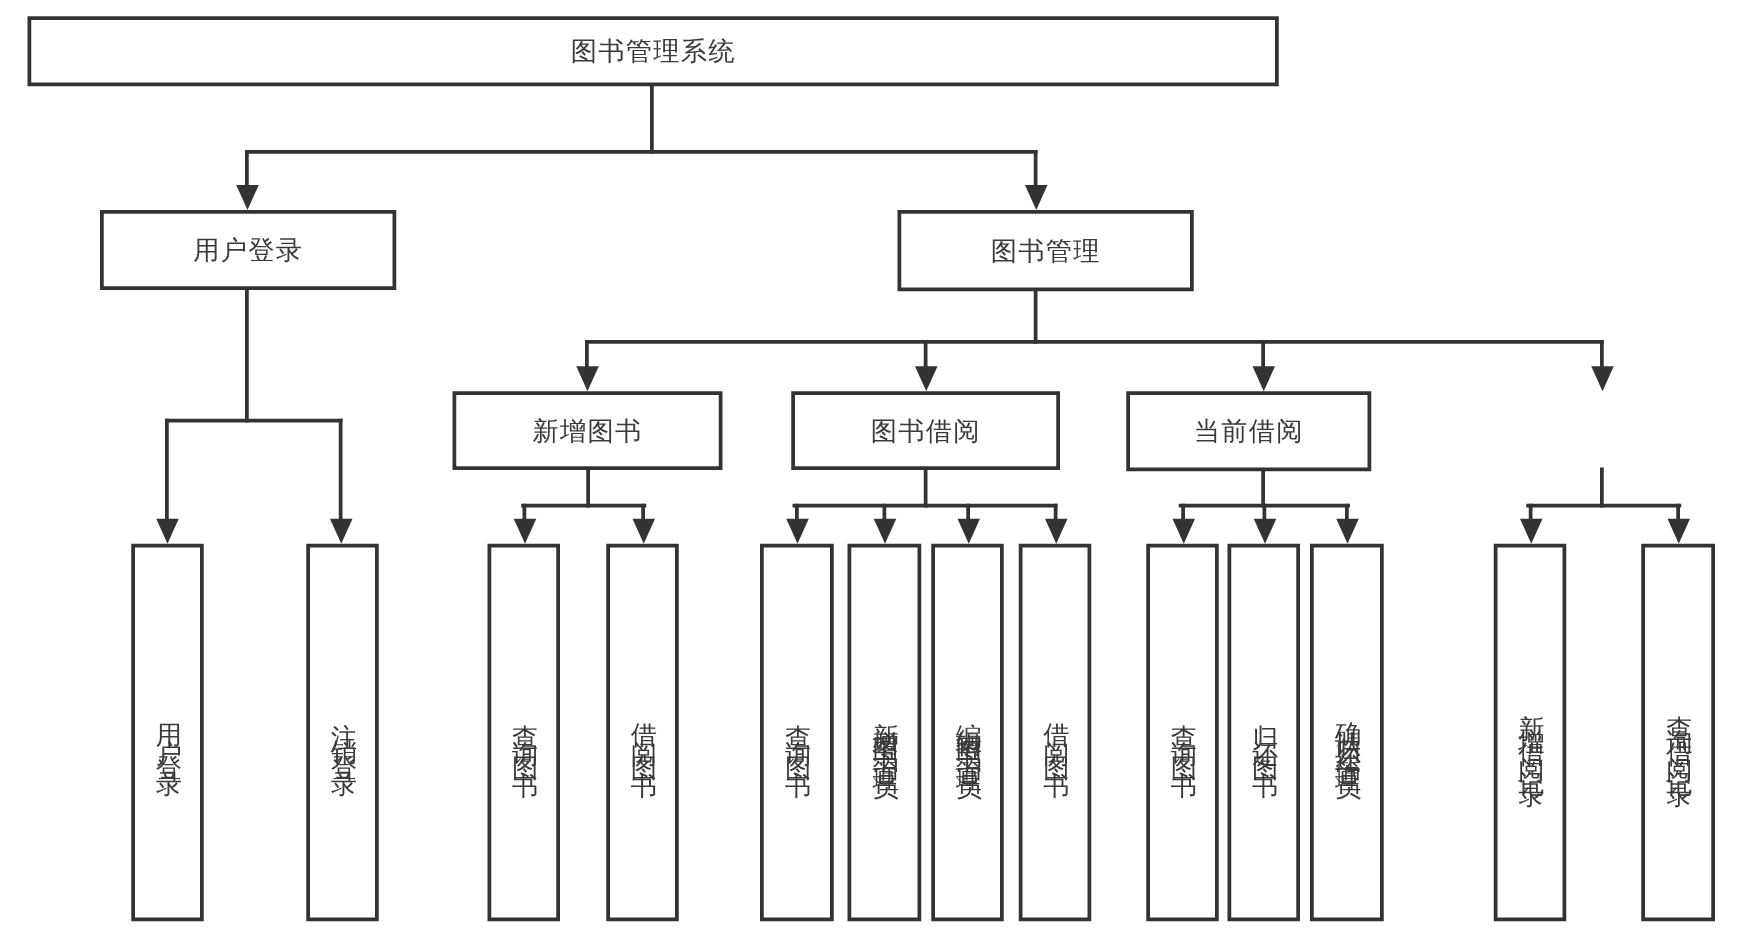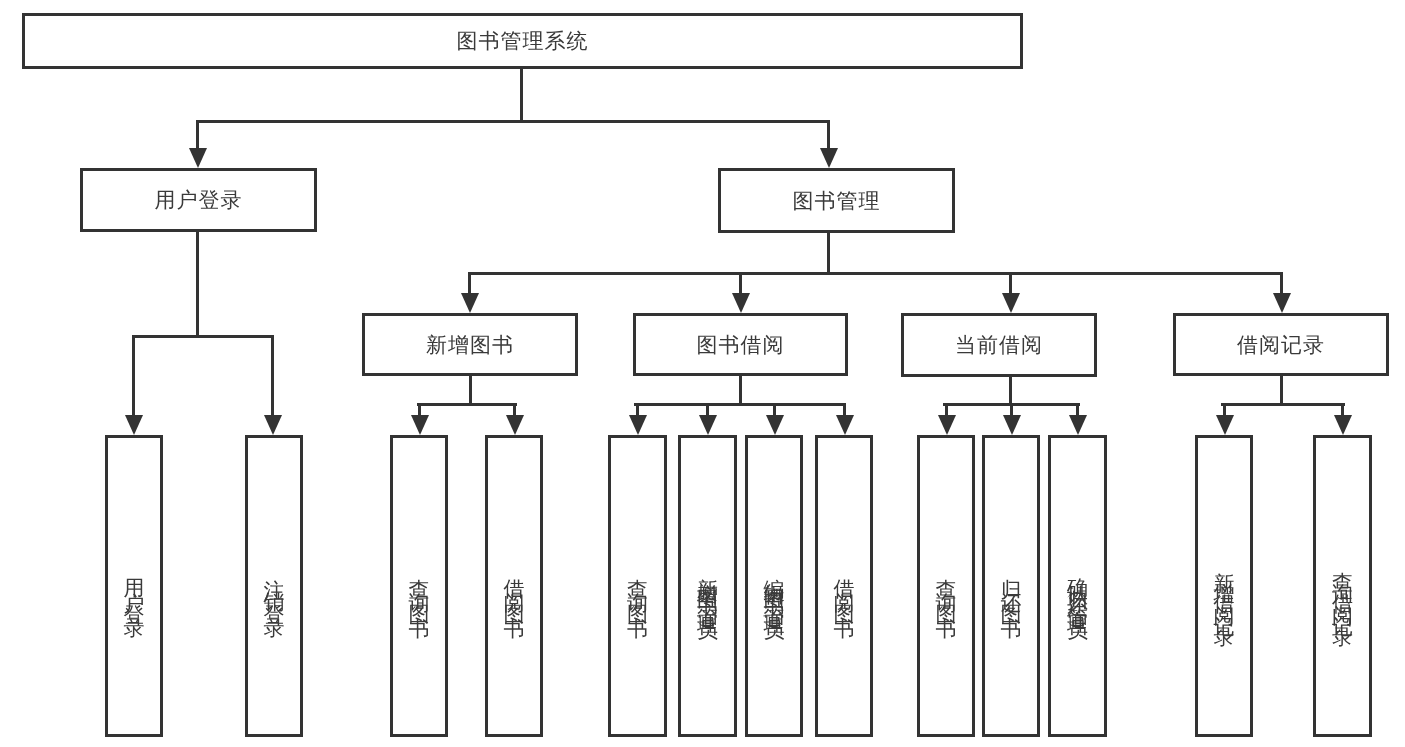--- a/index.html
+++ b/index.html
@@ -44,21 +44,20 @@
   <div class="box" style="left:80px;top:168px;width:237px;height:64px;">用户登录</div>
 
   <div class="box" style="left:718px;top:168px;width:237px;height:65px;text-align:right;">图书管理</div>
 
   <div class="box" style="left:362px;top:313px;width:216px;height:63px;">新增图书</div>
 
   <div class="box" style="left:633px;top:313px;width:215px;height:63px;">图书借阅</div>
 
   <div class="box" style="left:865px;top:313px;width:196px;height:64px;margin-left:36px;">当前借阅</div>
 
-  <div class="box" style="left:1173px;top:313px;width:216px;height:63px;">借阅记录</div>
 
   <div class="box vbox" style="left:105px;top:435px;width:58px;height:302px;">用户登录</div>
 
   <div class="box vbox" style="left:245px;top:435px;width:58px;height:302px;">注销登录</div>
 
   <div class="box vbox" style="left:390px;top:435px;width:58px;height:302px;">查询图书</div>
 
   <div class="box vbox" style="left:485px;top:435px;width:58px;height:302px;">借阅图书</div>
 
   <div class="box vbox" style="left:608px;top:435px;width:59px;height:302px;">查询图书</div>

